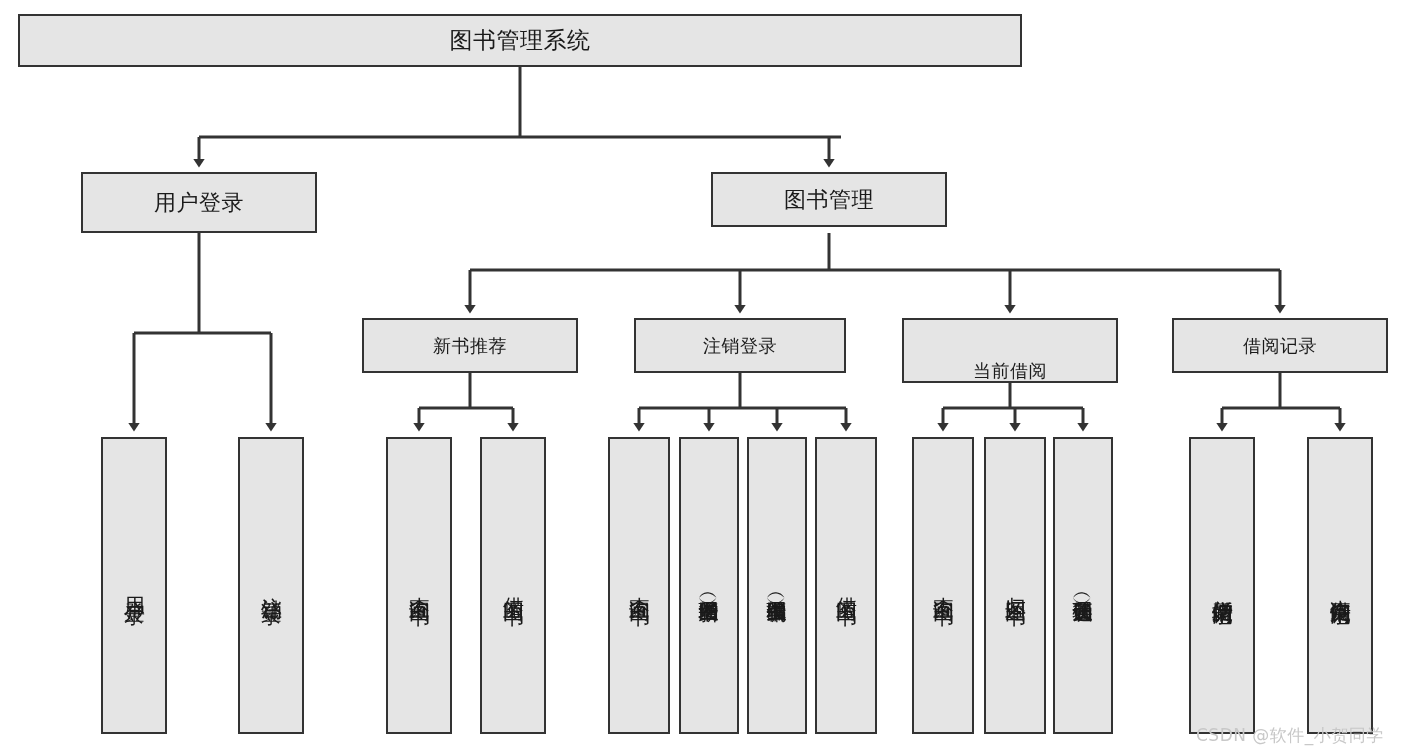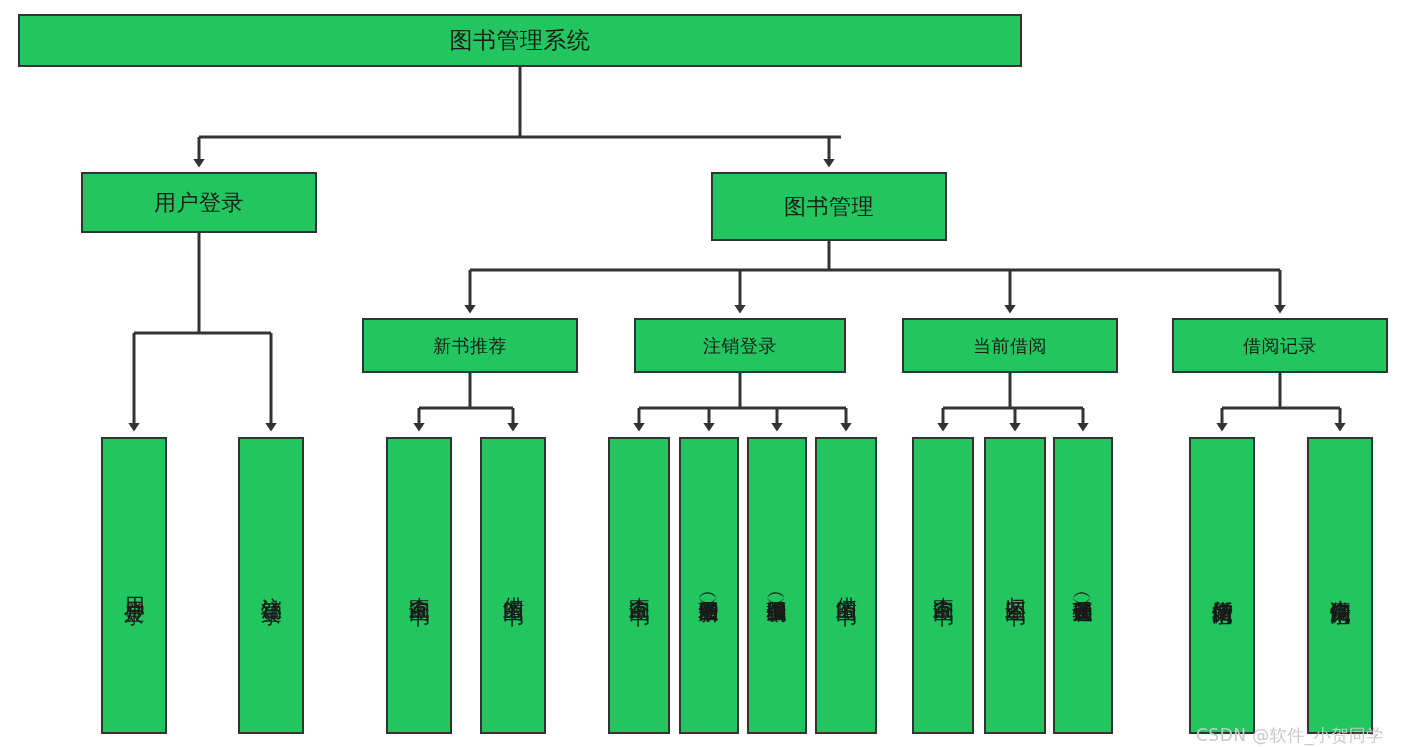--- a/index.html
+++ b/index.html
@@ -22,21 +22,21 @@
     left: 0;
     top: 0;
     width: 1405px;
     height: 747px;
     pointer-events: none;
   }
   .node {
     position: absolute;
     box-sizing: border-box;
     border: 2.5px solid #333333;
-    background: #22c55e;
+    background: #e5e5e5;
     display: flex;
     align-items: center;
     justify-content: center;
     text-align: center;
     color: #1a1a1a;
   }
   .node-label {
     display: block;
     line-height: 1.18;
     letter-spacing: 0.5px;
@@ -120,31 +120,31 @@
     </g>
   </svg>
 
   <div class="node root" style="left:18px; top:14px; width:1004px; height:53px;">
     <span class="node-label">图书管理系统</span>
   </div>
 
   <div class="node lvl2" style="left:81px; top:172px; width:236px; height:61px;">
     <span class="node-label">用户登录</span>
   </div>
-  <div class="node lvl2" style="left:711px; top:172px; width:236px; height:69px;font-family:Liberation Serif, serif;">
+  <div class="node lvl2" style="left:711px; top:172px; width:236px; height:55px;font-family:Liberation Serif, serif;">
     <span class="node-label">图书管理</span>
   </div>
 
   <div class="node lvl3" style="left:362px; top:318px; width:216px; height:55px;">
     <span class="node-label">新书推荐</span>
   </div>
   <div class="node lvl3" style="left:634px; top:318px; width:212px; height:55px;">
     <span class="node-label">注销登录</span>
   </div>
-  <div class="node lvl3" style="left:902px; top:318px; width:216px; height:55px;">
+  <div class="node lvl3" style="left:902px; top:318px; width:216px; height:65px;align-items:flex-end;">
     <span class="node-label">当前借阅</span>
   </div>
   <div class="node lvl3" style="left:1172px; top:318px; width:216px; height:55px;">
     <span class="node-label">借阅记录</span>
   </div>
 
   <div class="node leaf" style="left:101px; top:437px; width:66px; height:297px;">
     <span class="node-label">用户登录</span>
   </div>
   <div class="node leaf" style="left:238px; top:437px; width:66px; height:297px;">

